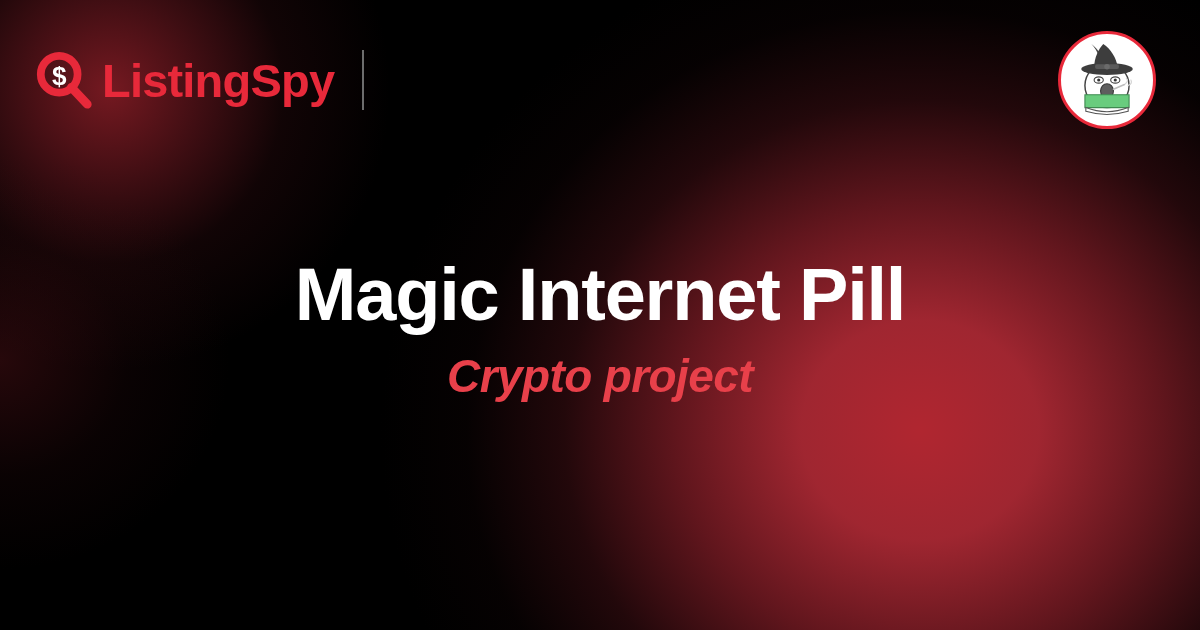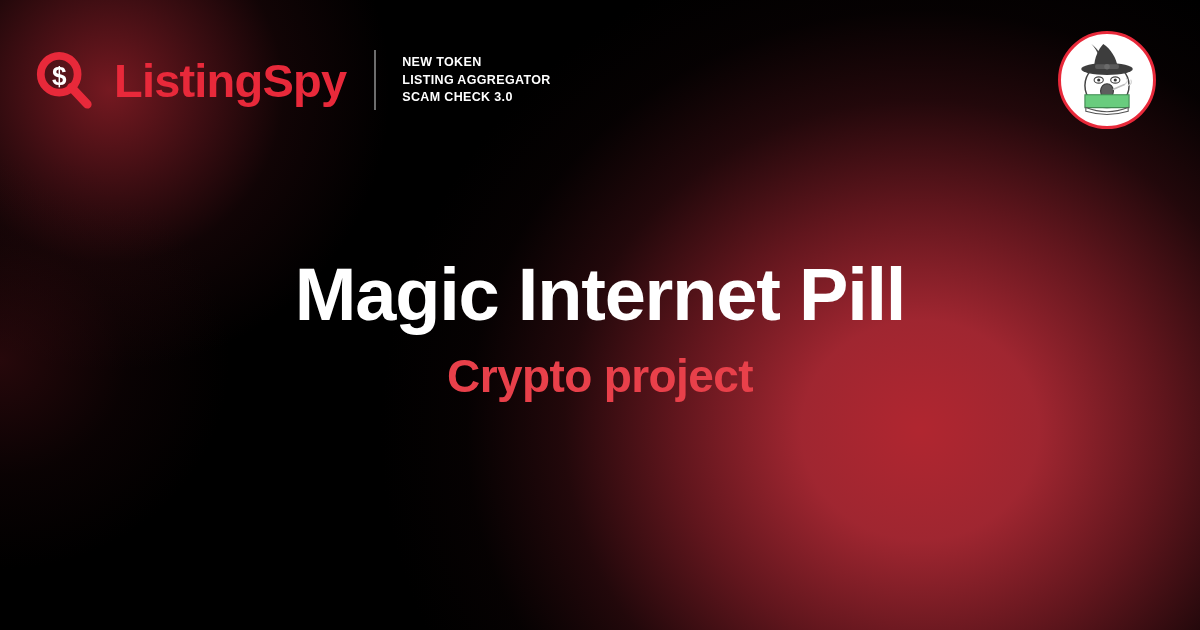--- a/index.html
+++ b/index.html
@@ -102,21 +102,20 @@
     margin-top: 2px;
   }
 
   .brand-word {
     font-size: 47px;
     font-weight: 700;
     letter-spacing: -0.8px;
     line-height: 1;
     color: #E8293A;
     white-space: nowrap;
-    margin-left: 12px;
   }
 
   .brand-divider {
     width: 2px;
     height: 60px;
     background: #6d6d6d;
     margin: 0 26px 0 28px;
     flex: none;
   }
 
@@ -178,20 +177,21 @@
   }
 
   .project-subtitle {
     margin-top: 16px;
     font-size: 46px;
     font-weight: 700;
     color: #E8404A;
     letter-spacing: -0.6px;
     line-height: 1.1;
     text-align: center;
+    font-style: italic;
   }
 
   
   .footer {
     position: absolute;
     left: 0; right: 0;
     bottom: 34px;
     display: flex;
     justify-content: center;
     z-index: 5;
@@ -222,25 +222,20 @@
       <svg class="brand-mark" viewBox="0 0 64 64" aria-hidden="true">
         <circle cx="26" cy="25" r="19" fill="none" stroke="#E8293A" stroke-width="8"></circle>
         <line x1="38.5" y1="38.5" x2="55" y2="56" stroke="#E8293A" stroke-width="9" stroke-linecap="round"></line>
         <text x="26" y="36" font-family="Liberation Sans, sans-serif" font-size="27" font-weight="700" fill="#ffffff" text-anchor="middle">$</text>
       </svg>
       <span class="brand-word">ListingSpy</span>
     </div>
 
     <div class="brand-divider"></div>
 
-    <div class="tagline">
-      <span class="tagline-line">NEW TOKEN</span>
-      <span class="tagline-line">LISTING AGGREGATOR</span>
-      <span class="tagline-line">SCAM CHECK 3.0</span>
-    </div>
 
     <div class="avatar">
       <svg viewBox="0 0 100 100" aria-hidden="true">
 
         <ellipse cx="50" cy="56" rx="24" ry="24" fill="#ffffff" stroke="#444" stroke-width="1.6"></ellipse>
 
         <ellipse cx="50" cy="38" rx="28" ry="6.5" fill="#3d3d3d"></ellipse>
 
         <path d="M50 37 C 47 26, 40 16, 33 11 C 40 18, 43 28, 44 37 Z" fill="#4a4a4a"></path>
         <path d="M36 37 C 36 26, 41 16, 46 11 C 54 16, 60 26, 62 37 Z" fill="#3d3d3d"></path>

